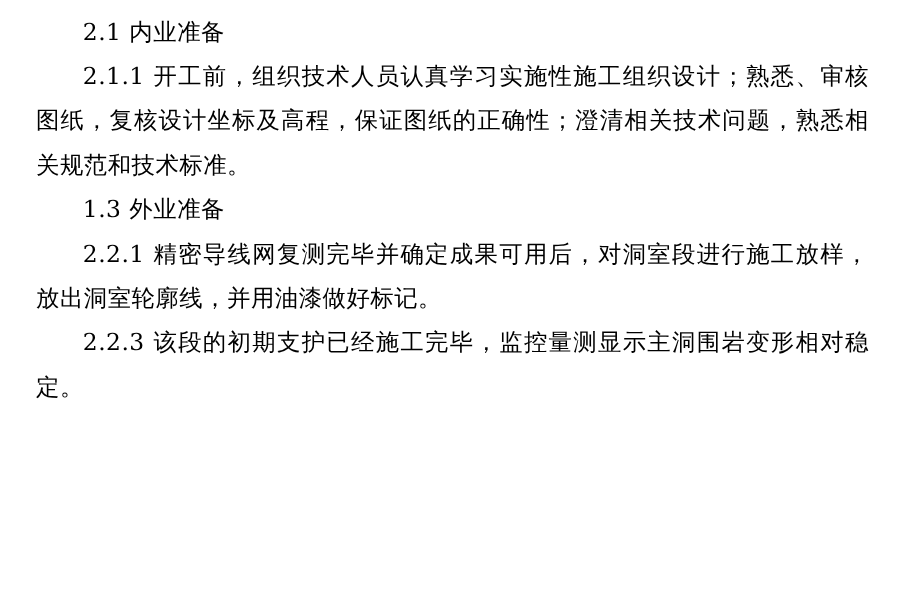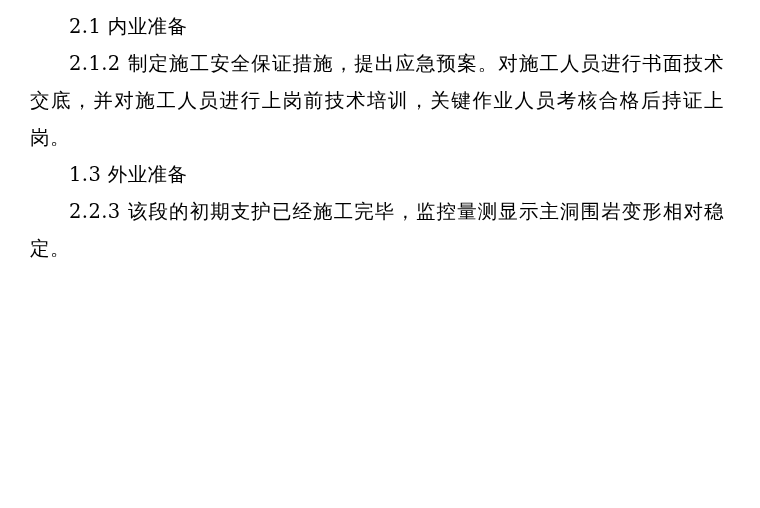--- a/index.html
+++ b/index.html
@@ -30,16 +30,17 @@
     letter-spacing: 0.4px;
     margin: 0;
     word-break: break-all;
   }
 </style>
 </head>
 <body>
 
 <div class="page">
   <p class="para">2.1  内业准备</p>
-  <p class="para">2.1.2 制定施工安全保证措施，提出应急预案。对施工人员进行书面技术交底，并对施工人员进行上岗前技术培训，关键作业人员考核合格后持证上岗。</p>
+  <p class="para">2.1.1 开工前，组织技术人员认真学习实施性施工组织设计；熟悉、审核图纸，复核设计坐标及高程，保证图纸的正确性；澄清相关技术问题，熟悉相关规范和技术标准。</p>
   <p class="para">1.3  外业准备</p>
+  <p class="para">2.2.1 精密导线网复测完毕并确定成果可用后，对洞室段进行施工放样，放出洞室轮廓线，并用油漆做好标记。</p>
   <p class="para">2.2.3 该段的初期支护已经施工完毕，监控量测显示主洞围岩变形相对稳定。</p>
 </div>
 
 </body></html>

